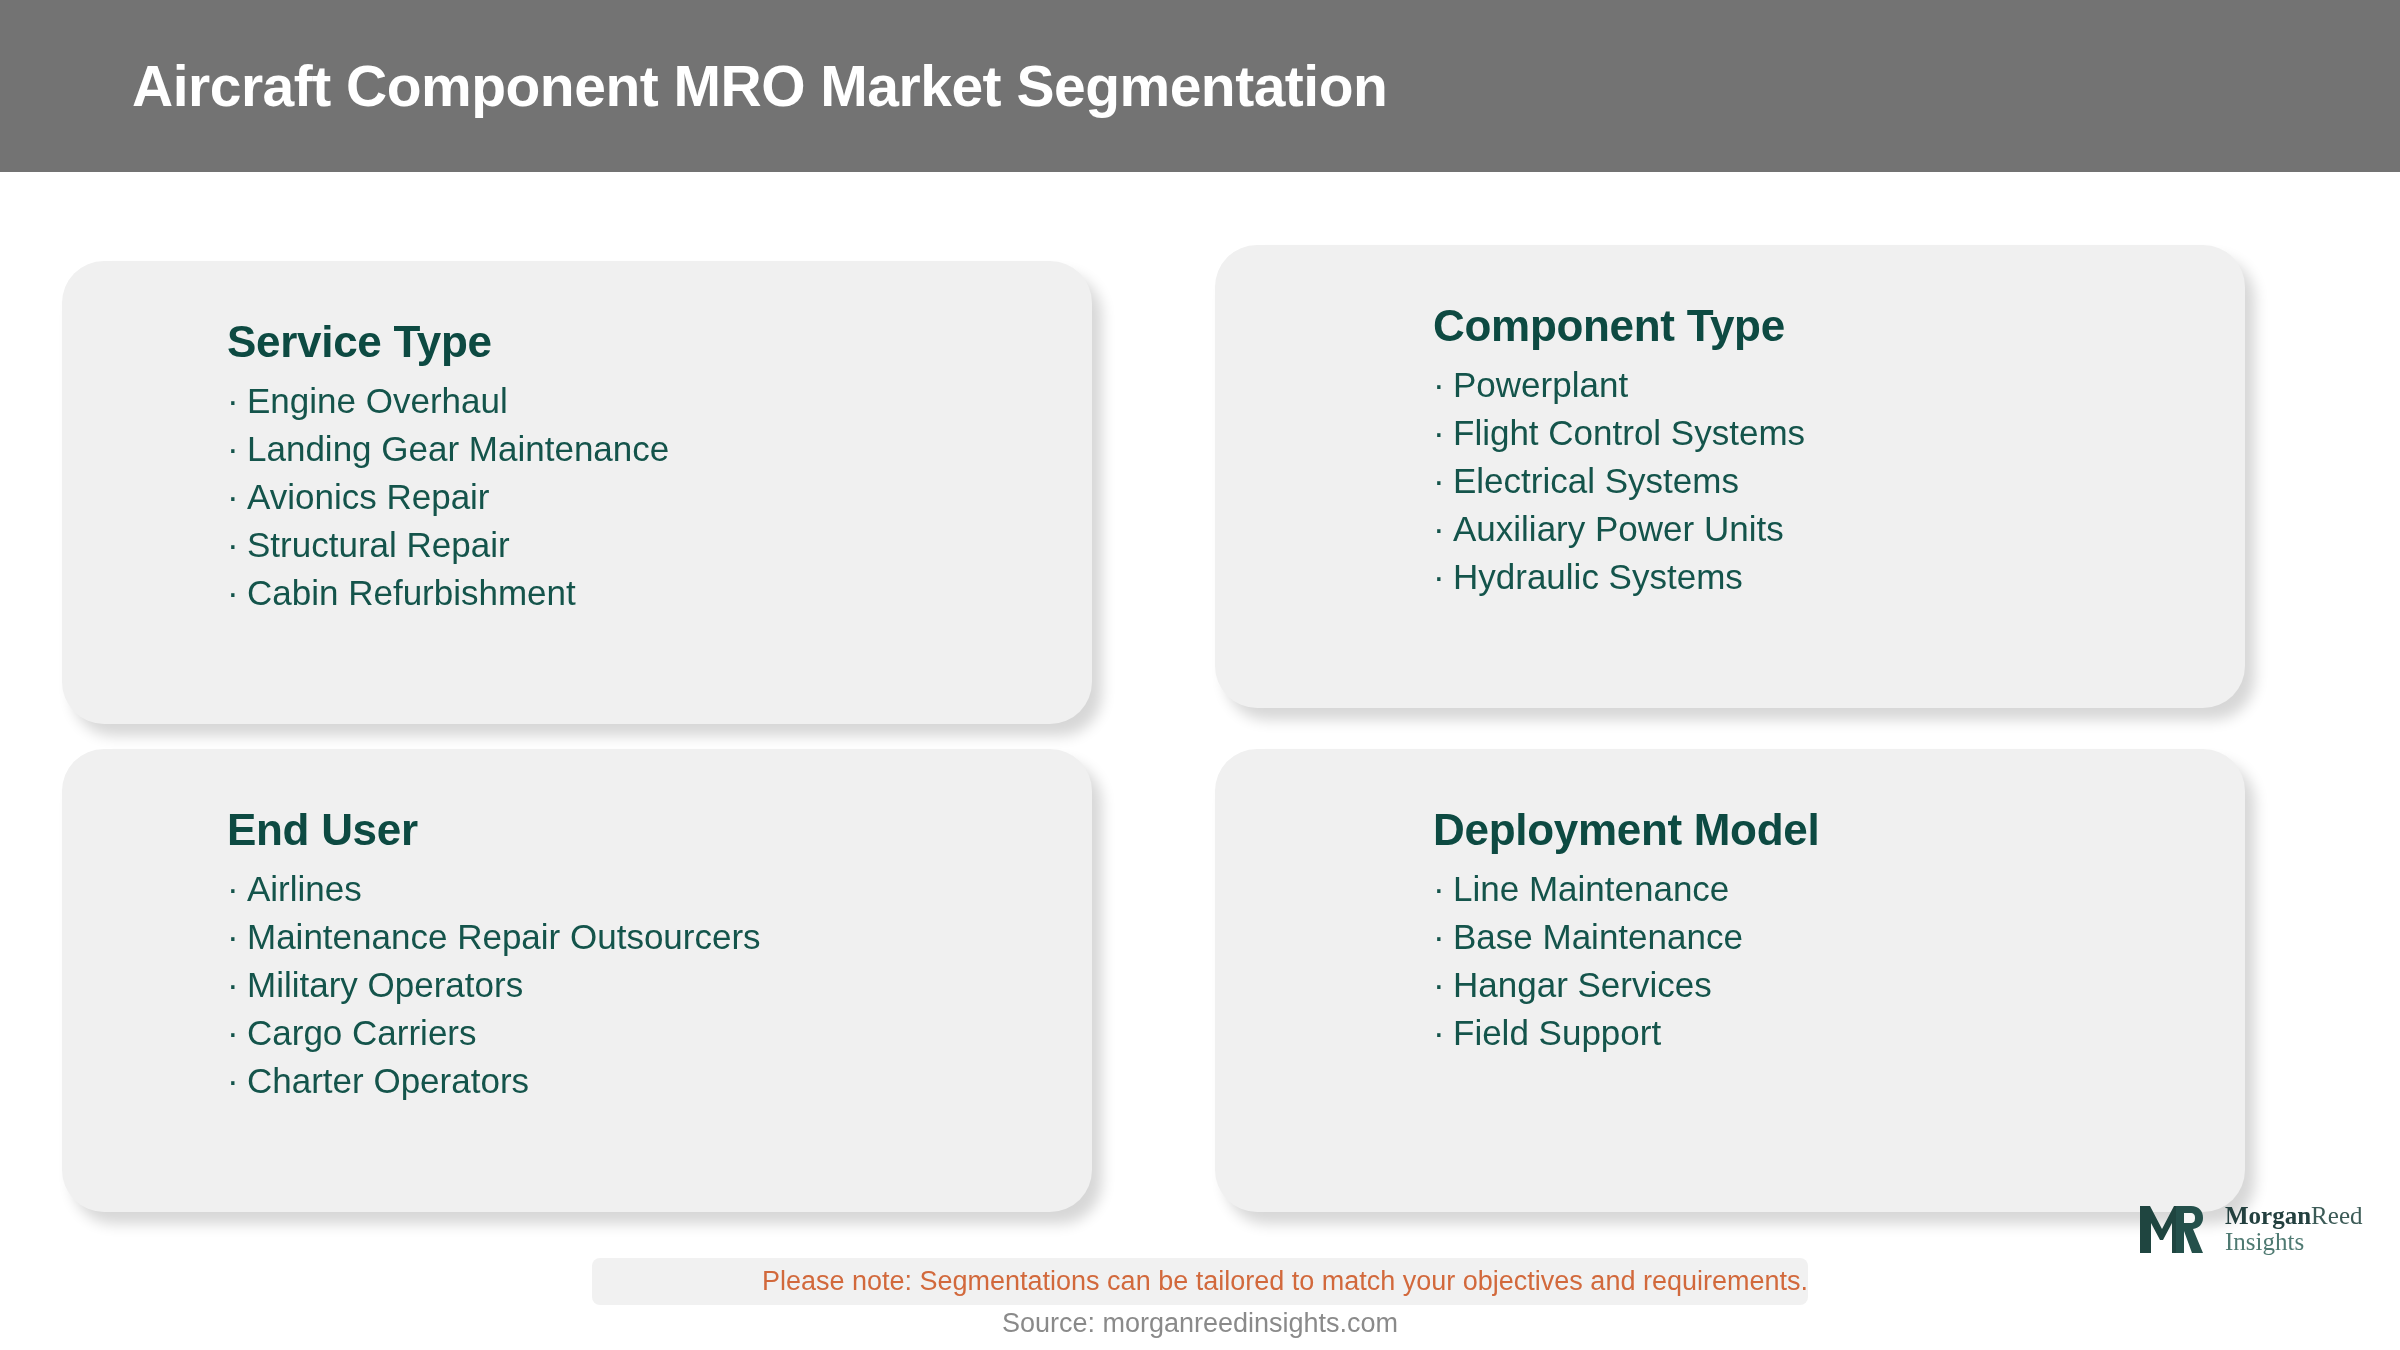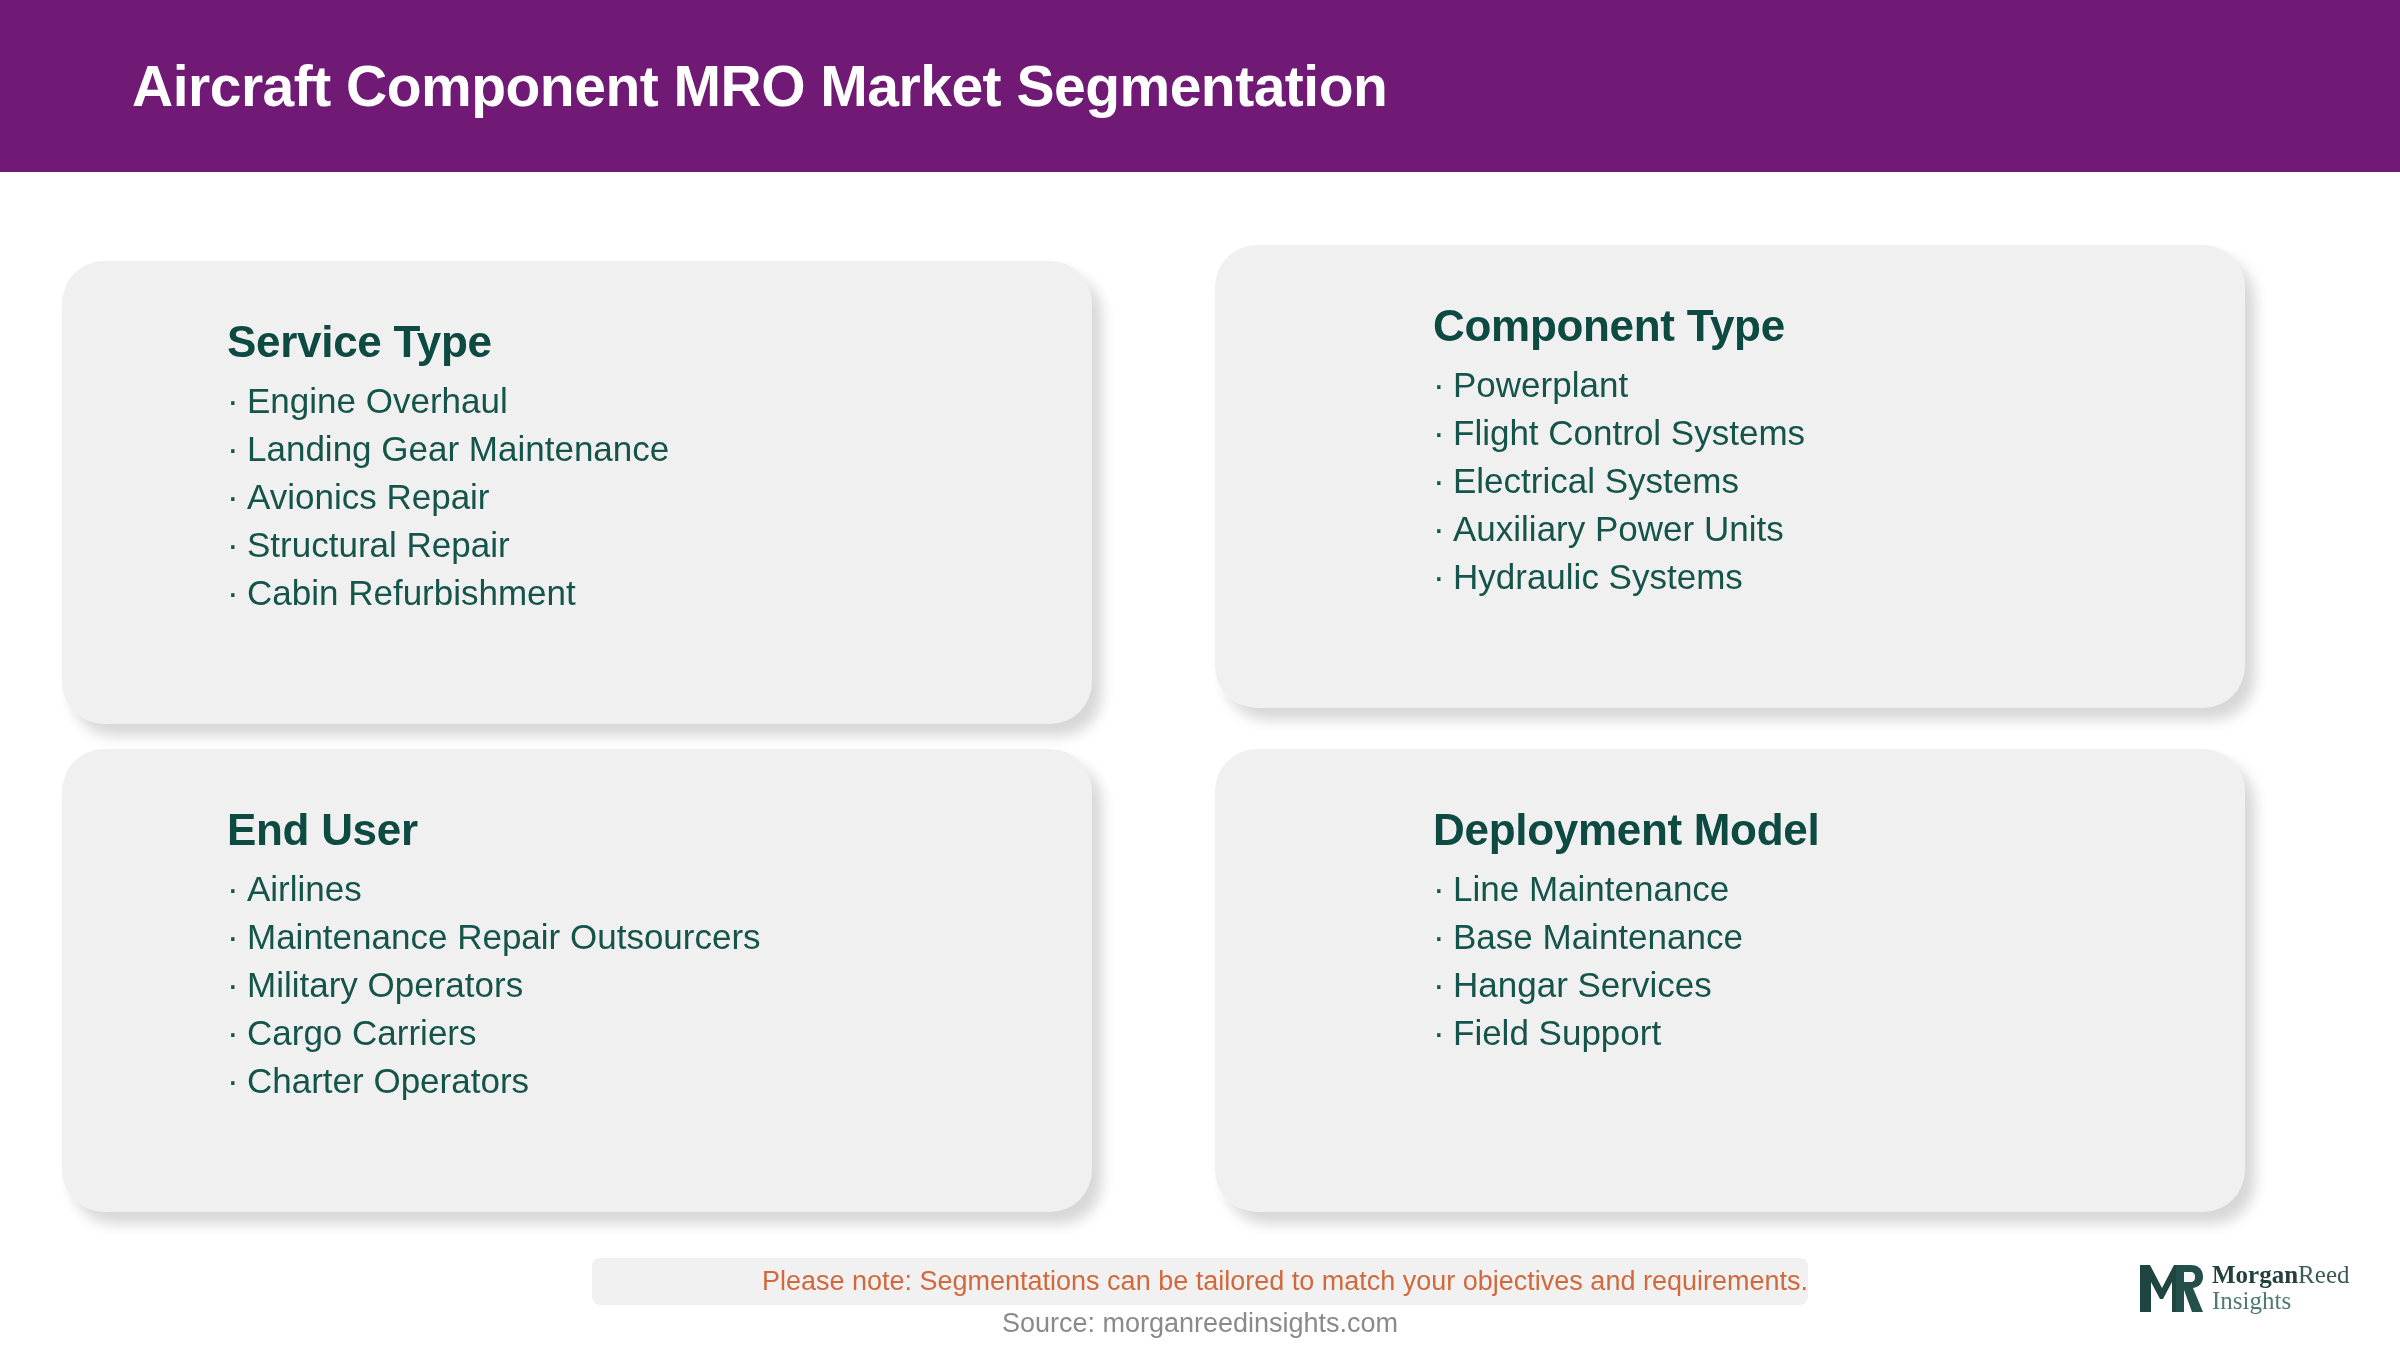--- a/index.html
+++ b/index.html
@@ -15,21 +15,21 @@
     position: relative;
   }
 
   
   .header-bar {
     position: absolute;
     left: 0;
     top: 0;
     width: 2400px;
     height: 172px;
-    background: #701a75;
+    background: #737373;
     display: flex;
     align-items: center;
   }
   .header-title {
     margin-left: 132px;
     color: #ffffff;
     font-size: 57px;
     font-weight: bold;
     letter-spacing: -0.5px;
     line-height: 1;
@@ -118,24 +118,24 @@
     text-align: center;
     color: #8a8a8a;
     font-size: 27px;
     line-height: 1;
   }
 
   
   .logo {
     position: absolute;
     left: 2138px;
-    top: 1262px;
+    top: 1203px;
     display: flex;
     align-items: center;
-    gap: 8px;
+    gap: 21px;
   }
   .logo-mark {
     width: 66px;
     height: 52px;
     flex: 0 0 auto;
   }
   .logo-words {
     display: flex;
     flex-direction: column;
     justify-content: center;

